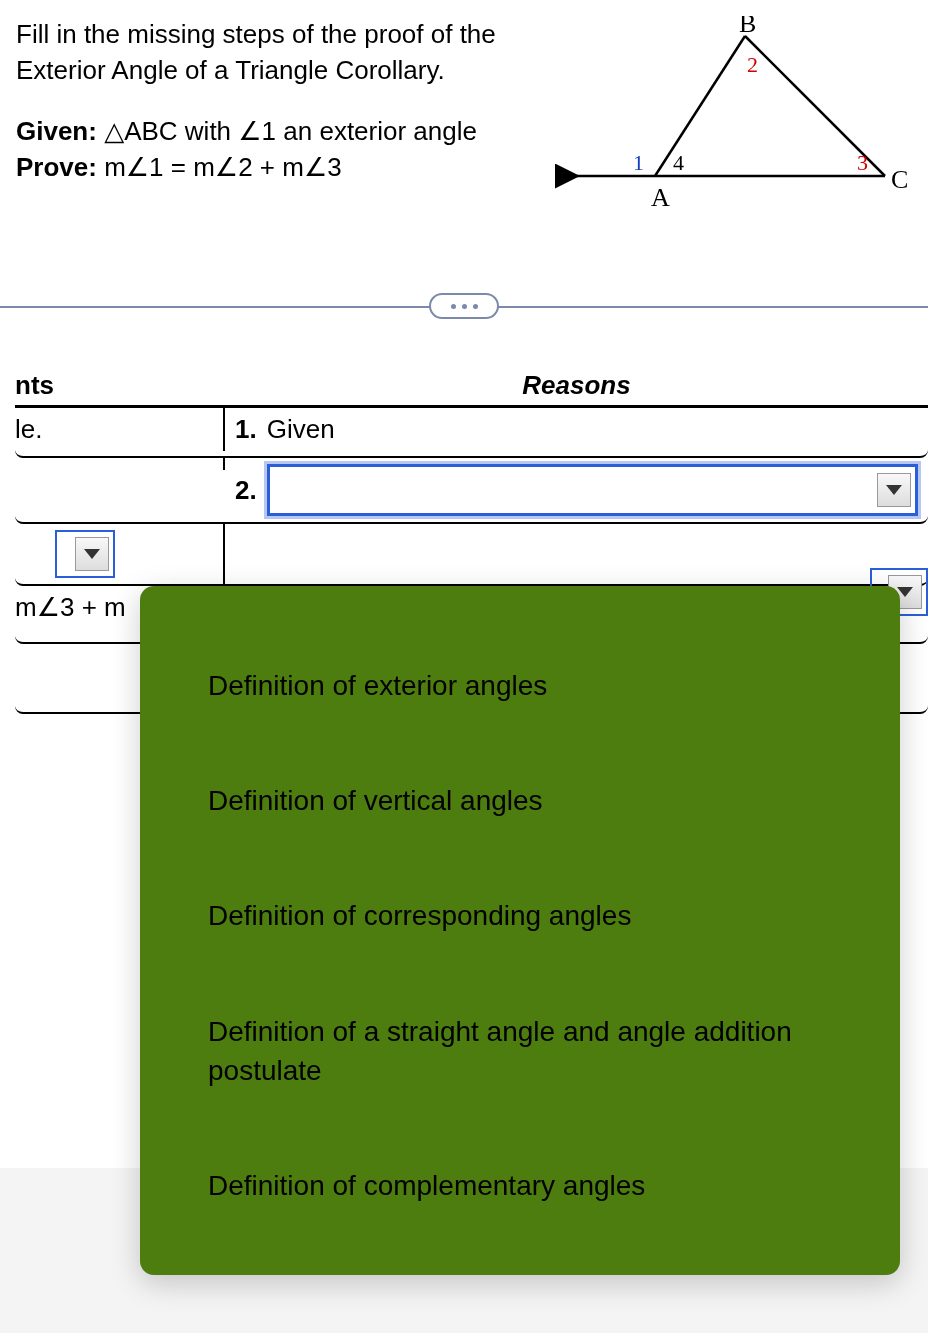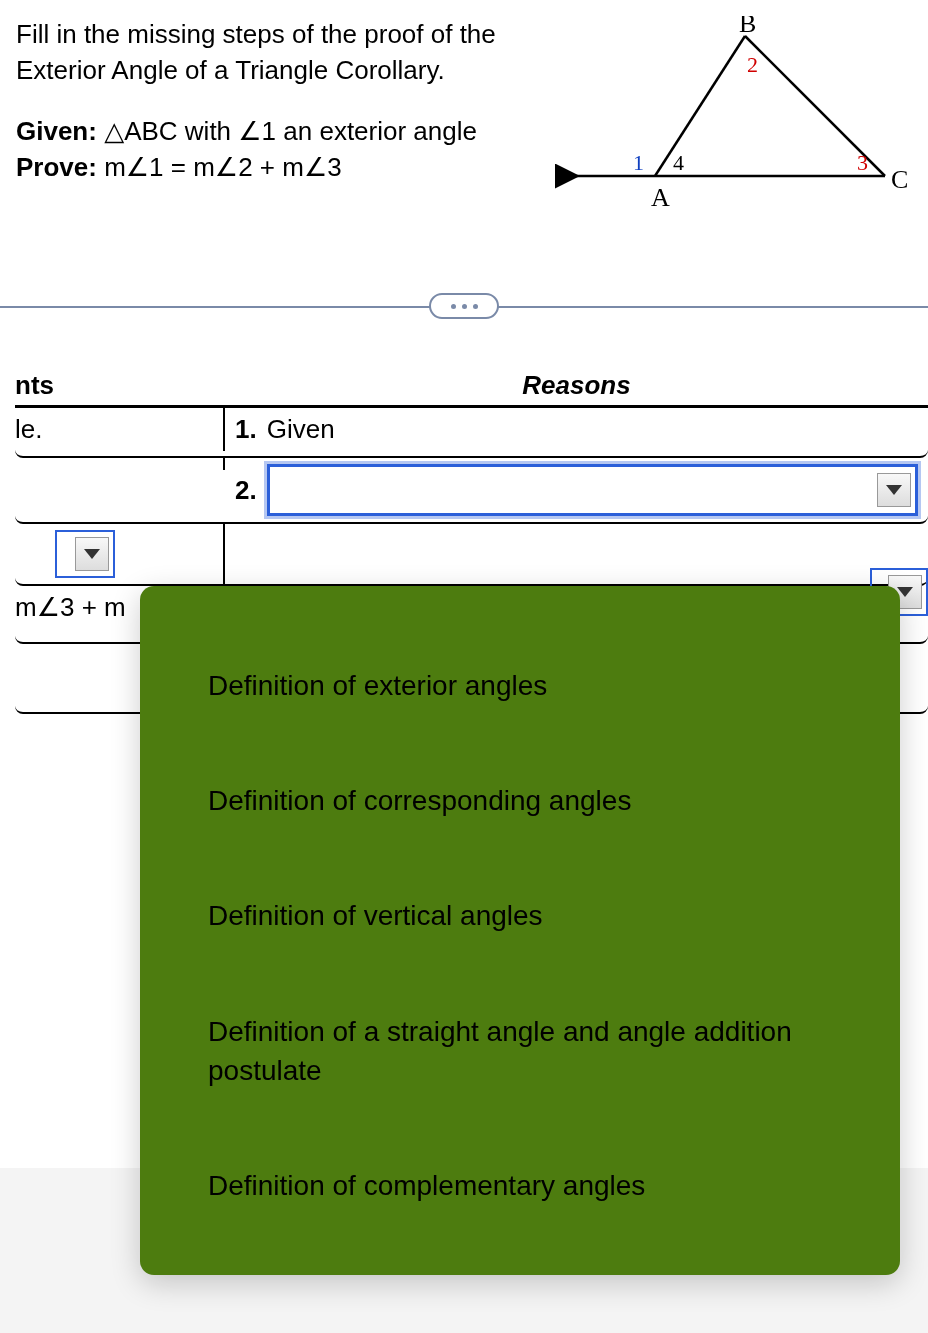--- a/index.html
+++ b/index.html
@@ -294,17 +294,17 @@
   <div class="trow" style="min-height:70px;border-bottom:2px solid #000">
     <div class="cell-left" style="border-right:none"></div>
     <div class="cell-right"></div>
   </div>
 </div>
 
 <div class="gray-strip"></div>
 
 <div class="options-popup">
   <div class="option-item">Definition of exterior angles</div>
+  <div class="option-item">Definition of vertical angles</div>
   <div class="option-item">Definition of corresponding angles</div>
-  <div class="option-item">Definition of vertical angles</div>
   <div class="option-item">Definition of a straight angle and angle addition postulate</div>
   <div class="option-item">Definition of complementary angles</div>
 </div>
 
 </body></html>

